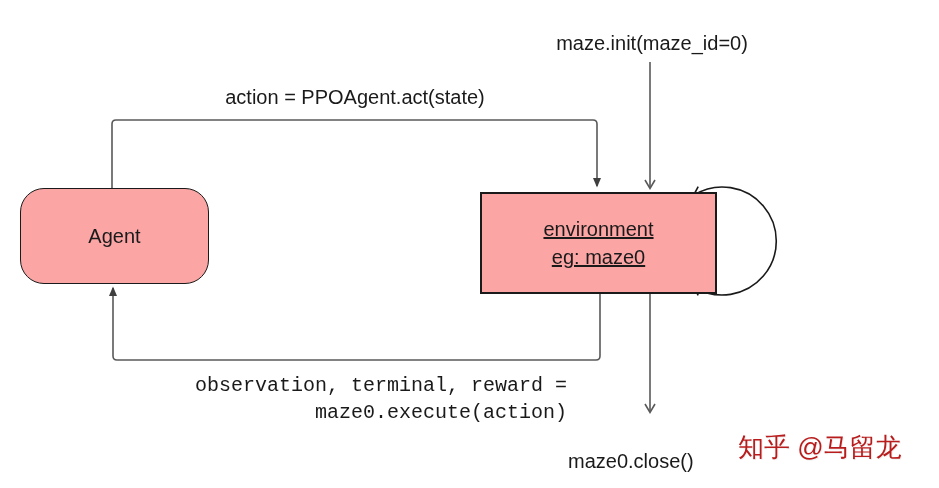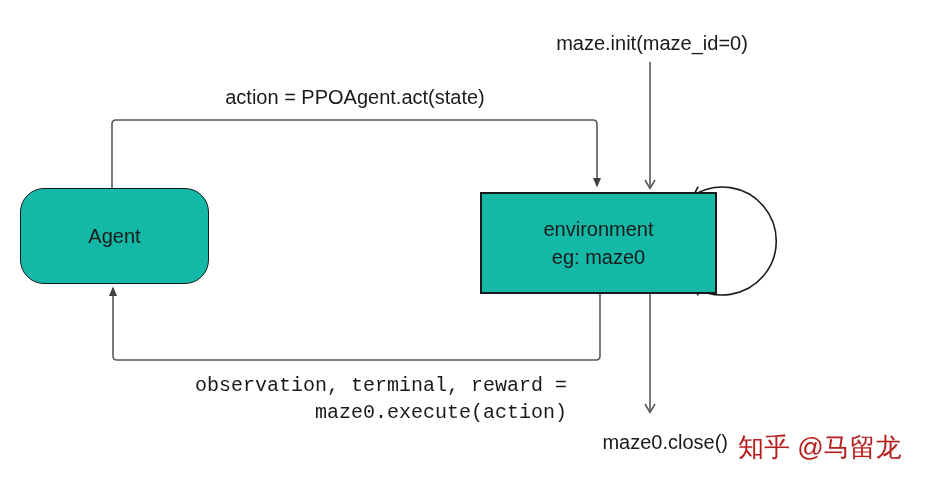--- a/index.html
+++ b/index.html
@@ -25,37 +25,38 @@
   }
   .node {
     position: absolute;
     display: flex;
     flex-direction: column;
     align-items: center;
     justify-content: center;
     text-align: center;
     font-size: 20px;
     line-height: 28px;
-    background: #14b8a6;
+    background: #fca5a5;
     color: #1a1a1a;
   }
   .node-agent {
     left: 20px;
     top: 188px;
     width: 187px;
     height: 94px;
     border: 1.6px solid #1a1a1a;
     border-radius: 24px;
   }
   .node-environment {
     left: 480px;
     top: 192px;
     width: 233px;
     height: 98px;
     border: 2.5px solid #1a1a1a;
+    text-decoration: underline;
   }
   .edge-label {
     position: absolute;
     font-size: 20px;
     line-height: 27px;
     color: #1a1a1a;
     white-space: nowrap;
   }
   .label-action {
     left: 200px;
@@ -69,23 +70,23 @@
     width: 228px;
     text-align: center;
   }
   .label-reset {
     left: 783px;
     top: 228px;
     text-align: left;
   }
   .label-close {
     left: 568px;
-    top: 429px;
+    top: 448px;
     width: 160px;
-    text-align: right;
+    text-align: left;
   }
   .label-observation {
     left: 195px;
     top: 372px;
     text-align: right;
     font-family: Liberation Mono, monospace;
   }
   .watermark {
     position: absolute;
     left: 738px;

